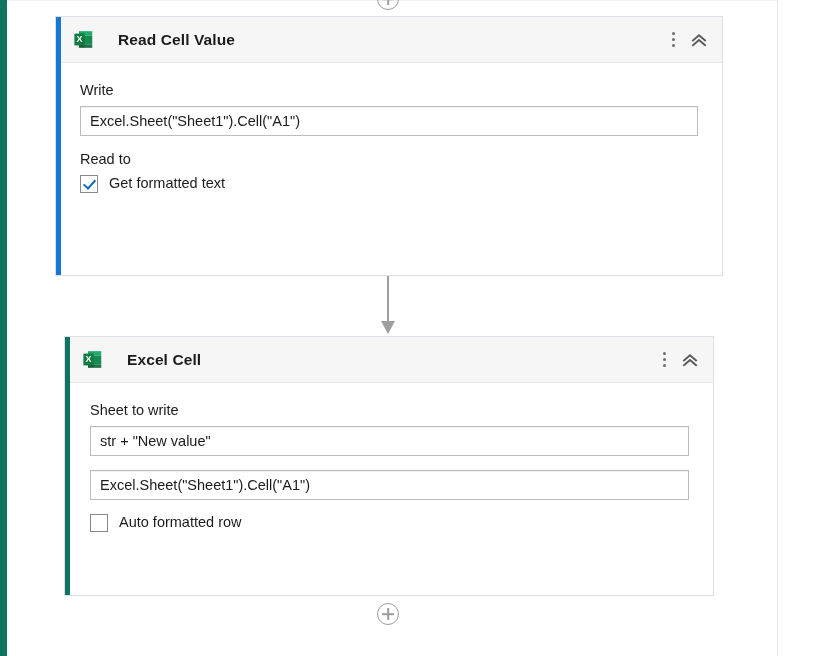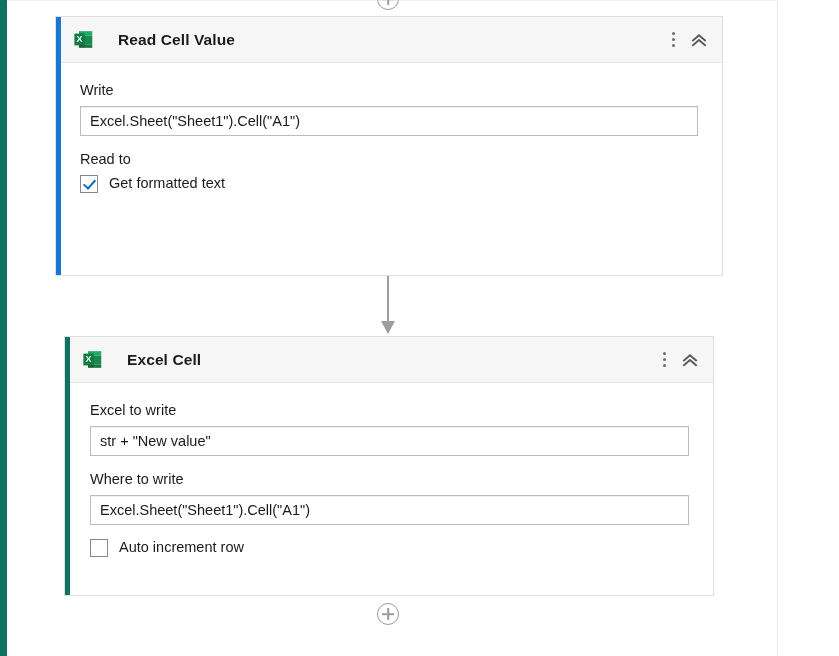--- a/index.html
+++ b/index.html
@@ -339,28 +339,27 @@
       </span>
       <span class="icon-btn">
         <svg class="chev" width="18" height="16" viewBox="0 0 18 16" xmlns="http://www.w3.org/2000/svg">
           <polyline points="3,8.4 9,3.2 15,8.4" fill="none" stroke="#595959" stroke-width="1.9" stroke-linecap="square"></polyline>
           <polyline points="3,13.2 9,8 15,13.2" fill="none" stroke="#595959" stroke-width="1.9" stroke-linecap="square"></polyline>
         </svg>
       </span>
     </div>
 
     <div class="card-body">
-      <div class="field-label">Excel to write</div>
+      <div class="field-label">Sheet to write</div>
       <div class="field-input">str + "New value"</div>
 
-      <div class="field-label">Where to write</div>
       <div class="field-input">Excel.Sheet("Sheet1").Cell("A1")</div>
 
       <div class="check-row">
         <span class="checkbox"></span>
-        <span class="check-label">Auto increment row</span>
+        <span class="check-label">Auto formatted row</span>
       </div>
     </div>
   </div>
 
   <div class="add-step" id="add-step-bottom"></div>
 
 </div>
 
 </body></html>

